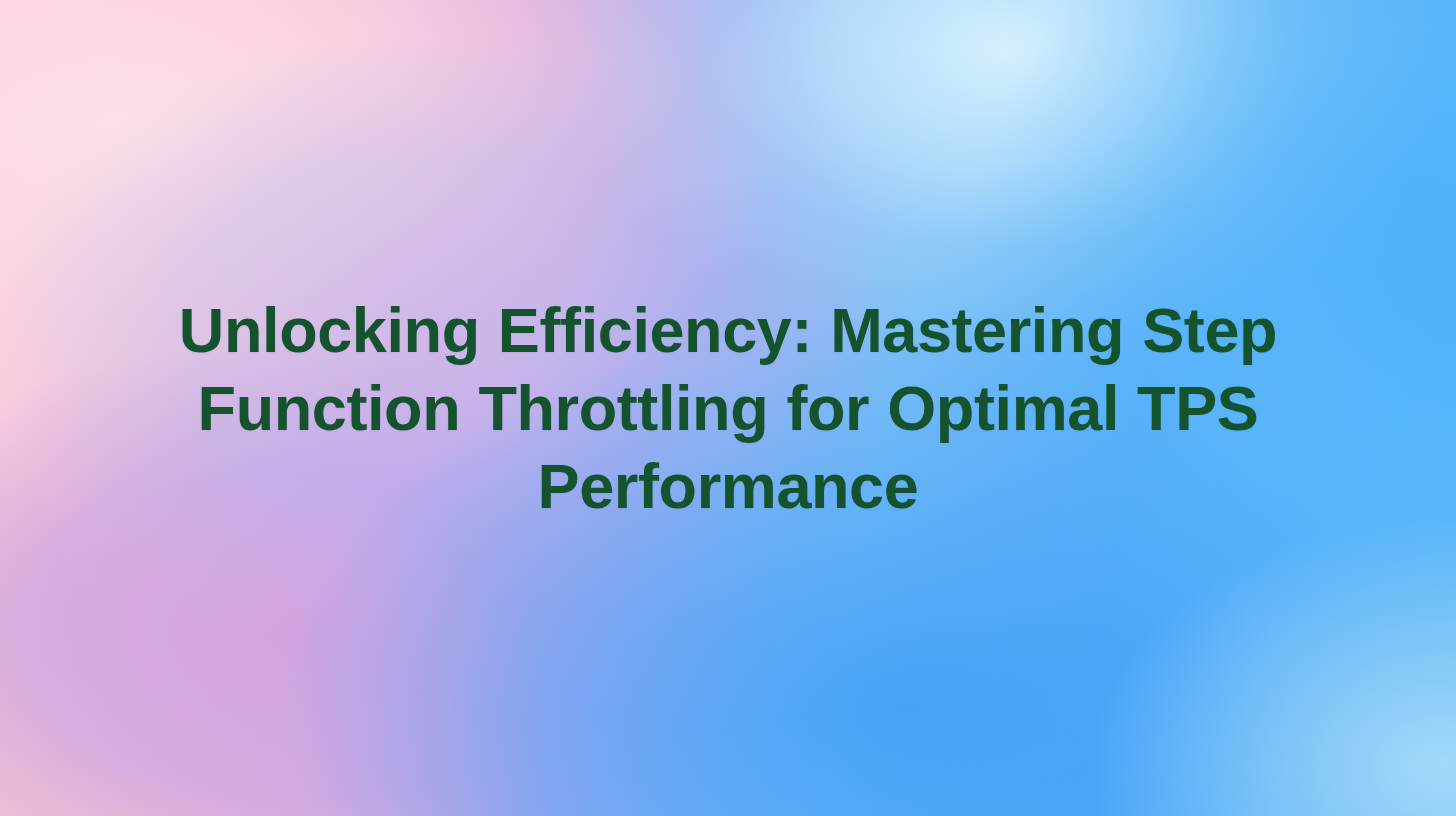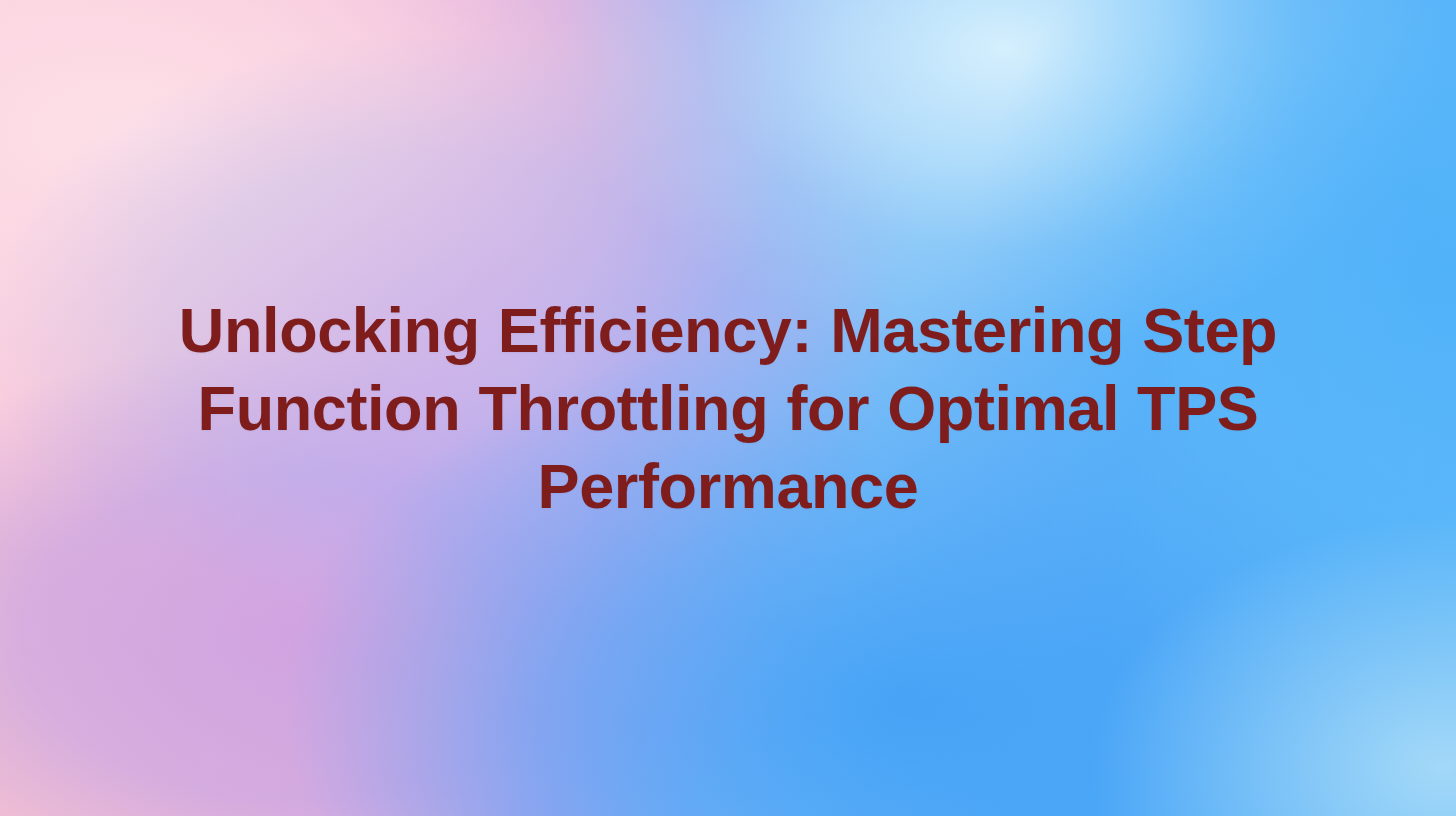--- a/index.html
+++ b/index.html
@@ -124,21 +124,21 @@
     display: flex;
     flex-direction: column;
     align-items: center;
     justify-content: center;
     padding: 0 76px;
   }
 
   #page-title {
     width: 1256px;
     text-align: center;
-    color: #7f1d1d;
+    color: #14532d;
     font-family: "Liberation Sans", "DejaVu Sans", sans-serif;
     font-weight: 700;
     font-size: 63px;
     line-height: 78px;
     letter-spacing: -0.4px;
     word-spacing: 1px;
     text-rendering: optimizeLegibility;
     text-shadow: 0 1px 2px rgba(80,110,160,0.10);
   }
 </style>

